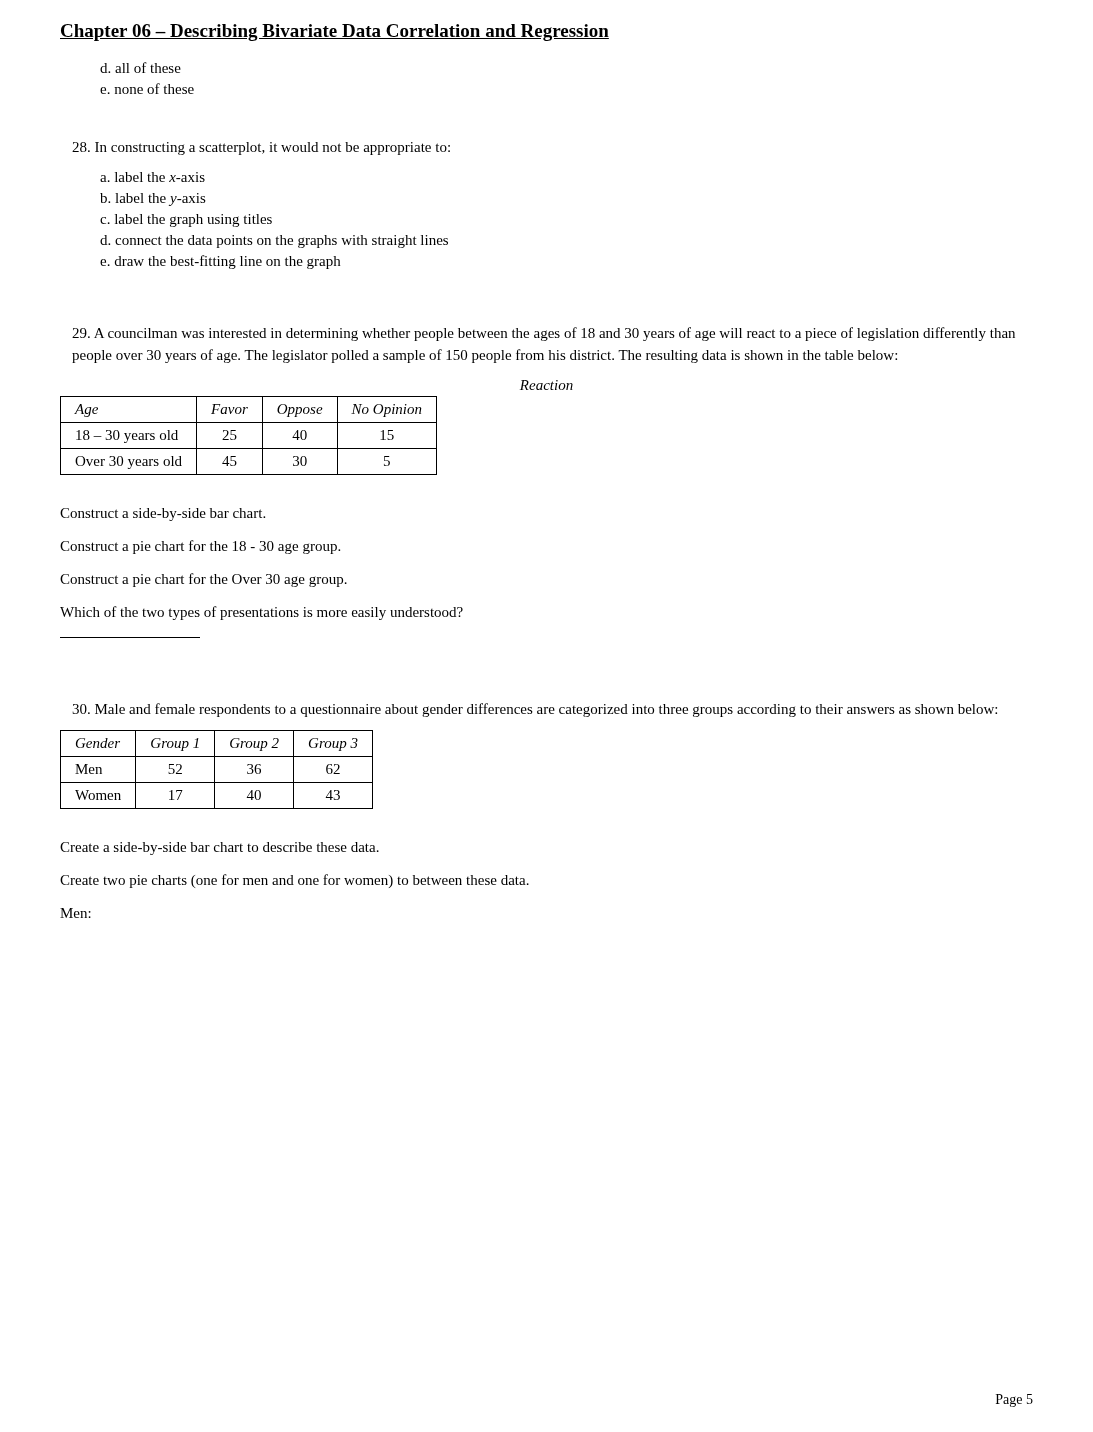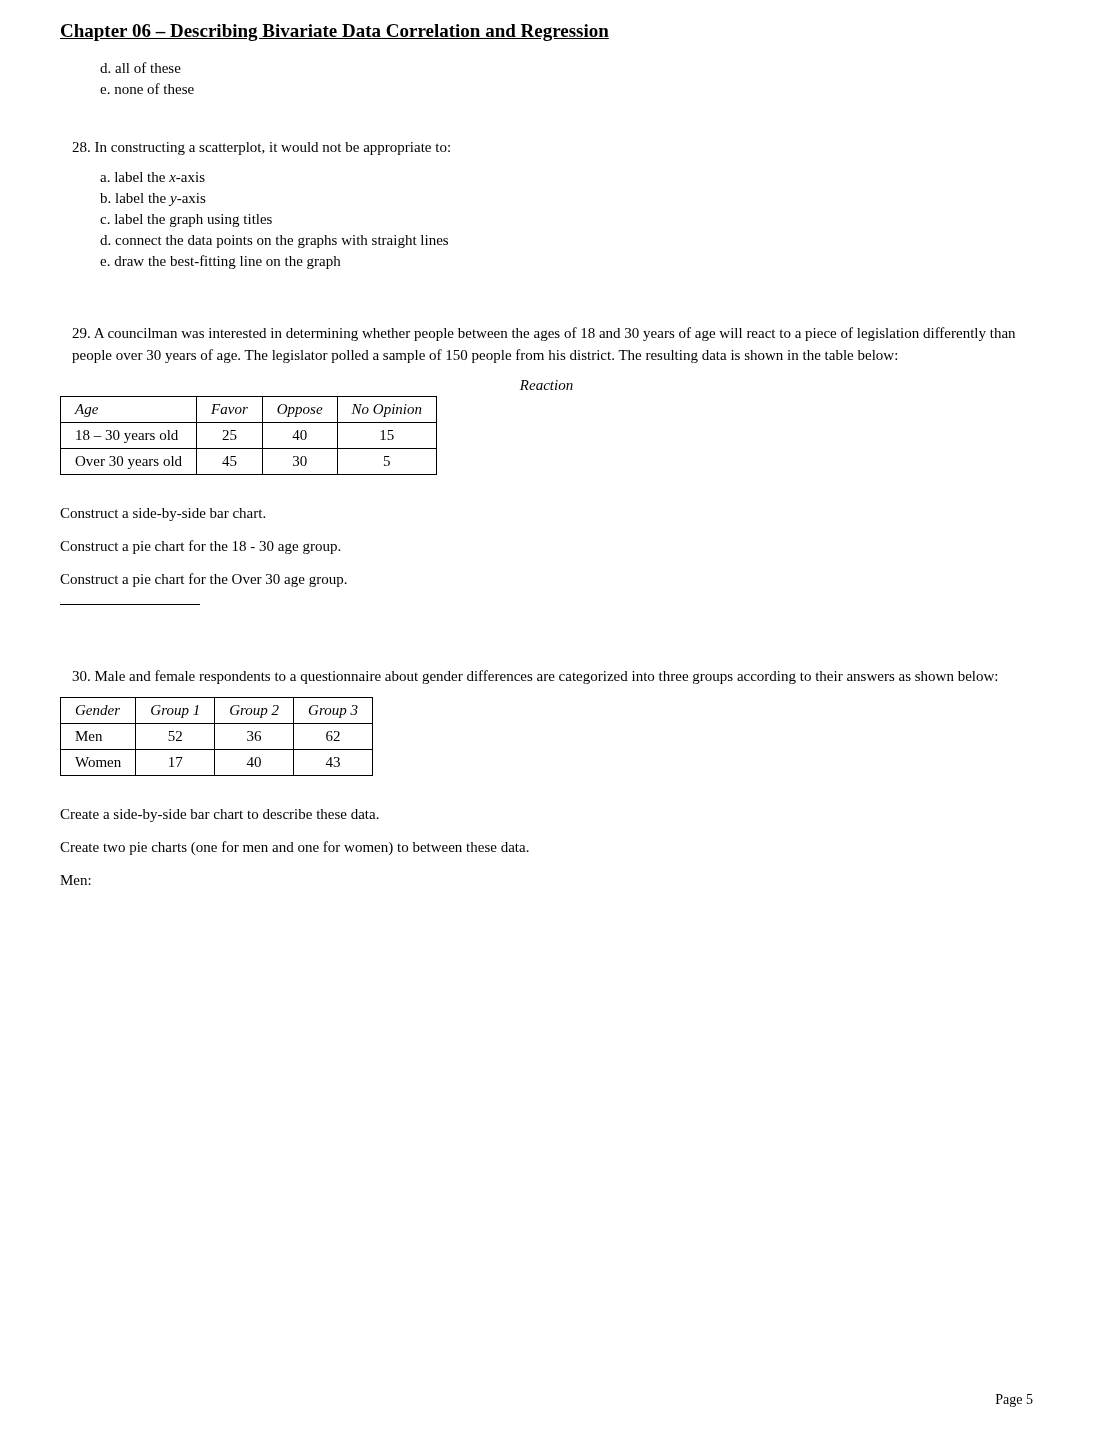--- a/index.html
+++ b/index.html
@@ -164,20 +164,21 @@
           <td>5</td>
         </tr>
       </tbody>
     </table>
   </div>
 
   <div class="spacer"></div>
   <div class="construct-line">Construct a side-by-side bar chart.</div>
   <div class="construct-line">Construct a pie chart for the 18 - 30 age group.</div>
   <div class="construct-line">Construct a pie chart for the Over 30 age group.</div>
+  <div class="construct-line">Which of the two types of presentations is more easily understood?</div>
 
   <div class="blank-line"></div>
 </div>
 
 <div class="spacer-large"></div>
 
 <div class="question-block">
   <div class="question-text">30. Male and female respondents to a questionnaire about gender differences are categorized into three groups according to their answers as shown below:</div>
 
   <div class="table-wrapper">

